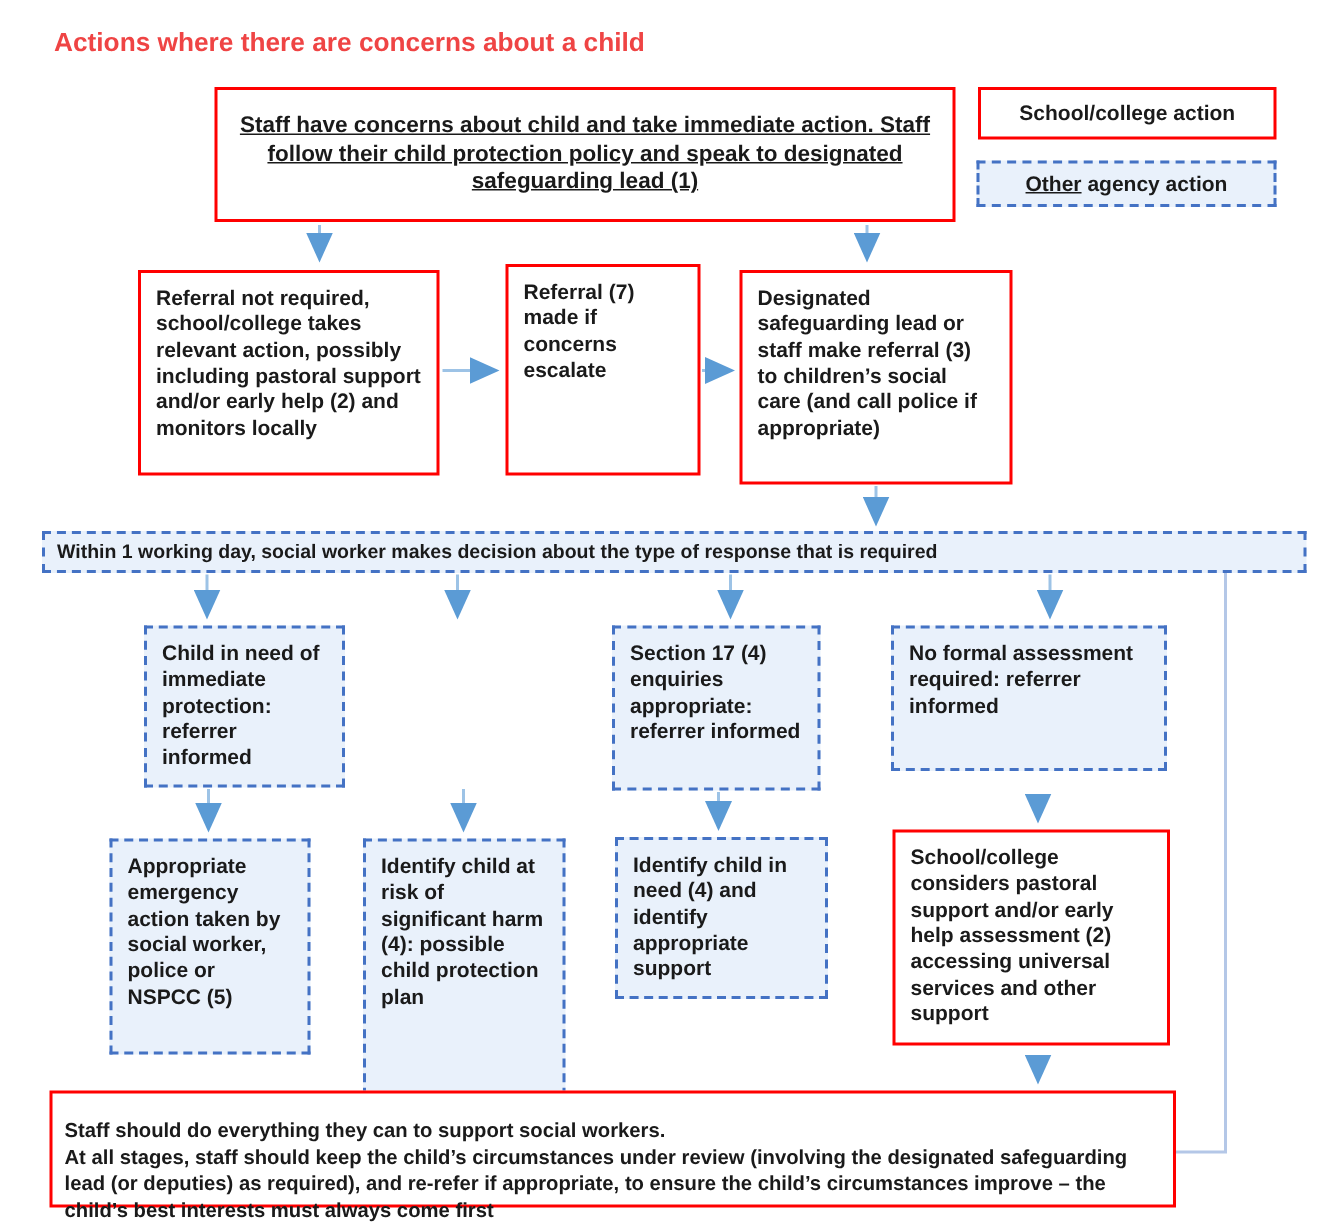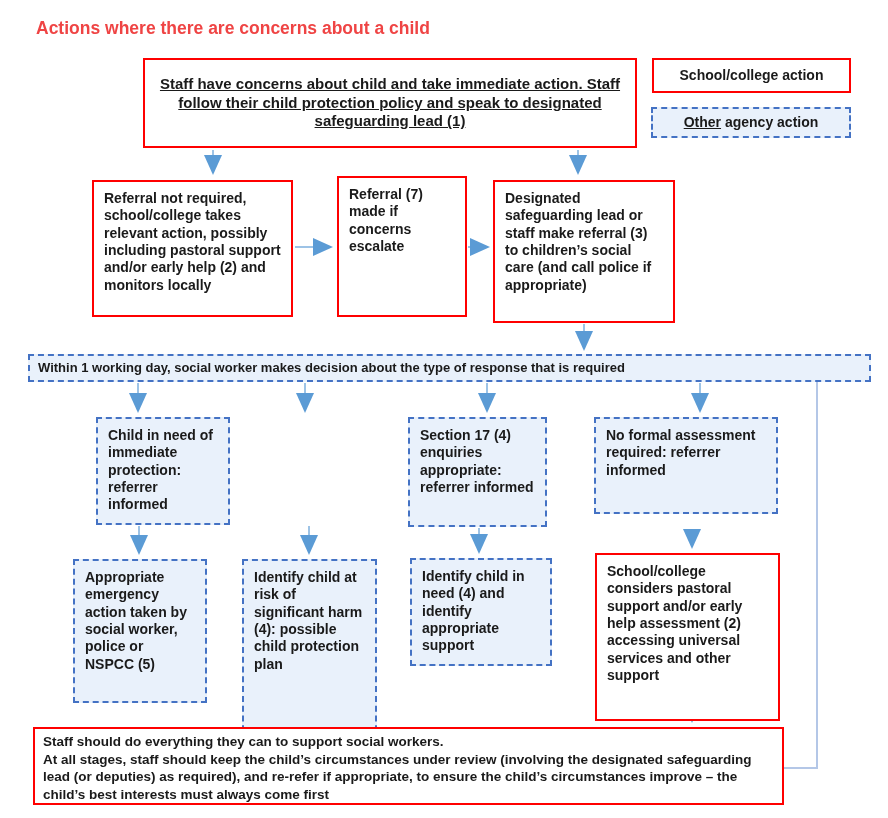--- a/index.html
+++ b/index.html
@@ -27,22 +27,22 @@
   .boxC{left:493px;top:180px;width:182px;height:143px;}
   .decision{left:28px;top:354px;width:843px;height:28px;display:flex;align-items:center;
             padding:0 8px;font-size:13px;}
   .d1{left:73px;top:417px;width:134px;height:108px;margin-left:23px;}
   .d2{left:242px;top:417px;width:135px;height:108px;}
   .d3{left:408px;top:417px;width:139px;height:110px;}
   .d4{left:594px;top:417px;width:184px;height:97px;}
   .e1{left:73px;top:559px;width:134px;height:144px;}
   .e2{left:242px;top:559px;width:135px;height:182px;}
   .e3{left:410px;top:558px;width:142px;height:108px;}
-  .e4{left:595px;top:553px;width:185px;height:168px;}
-  .footer{left:33px;top:727px;width:751px;height:78px;padding:4px 8px;font-size:13.5px;line-height:1.3;}
+  .e4{left:595px;top:553px;width:185px;height:144px;}
+  .footer{left:33px;top:727px;width:751px;height:78px;padding:16px 8px;font-size:13.5px;line-height:1.3;}
   .arrows{position:absolute;left:0;top:0;width:888px;height:818px;pointer-events:none;}
 </style>
 </head>
 <body>
 
 <div class="canvas">
 
   <div class="title">Actions where there are concerns about a child</div>
 
   <svg class="arrows" viewBox="0 0 888 818">

